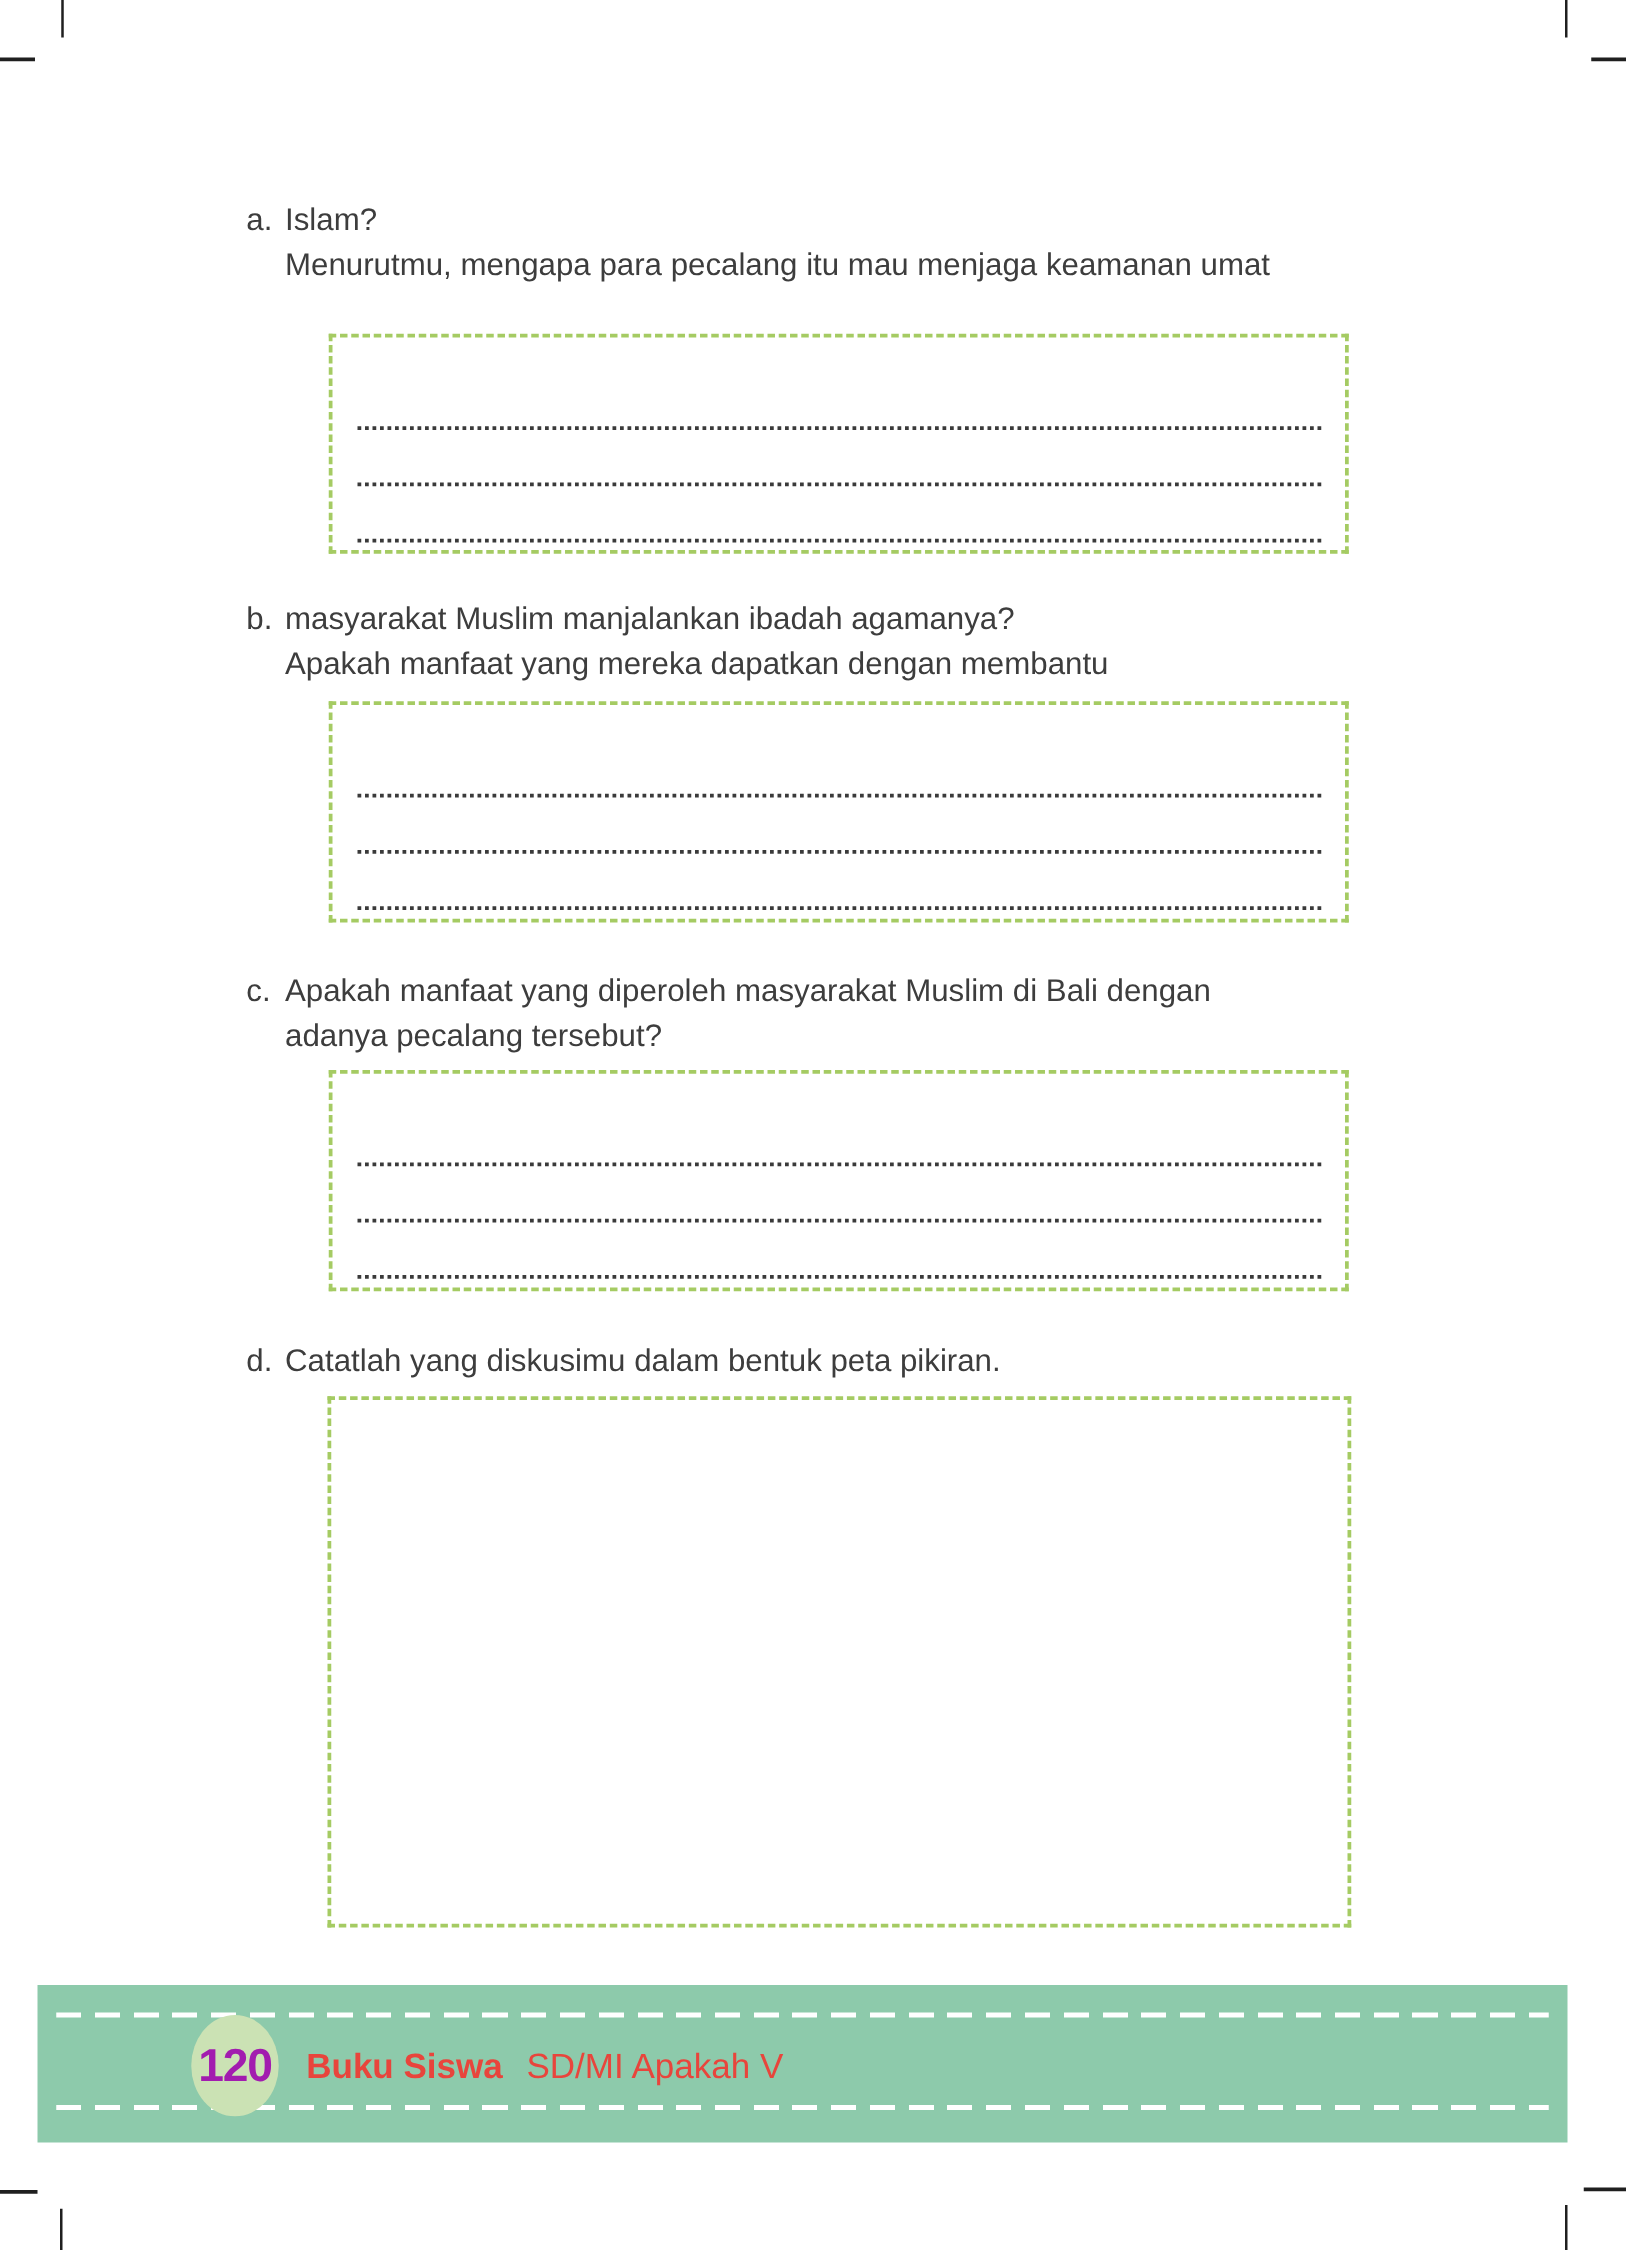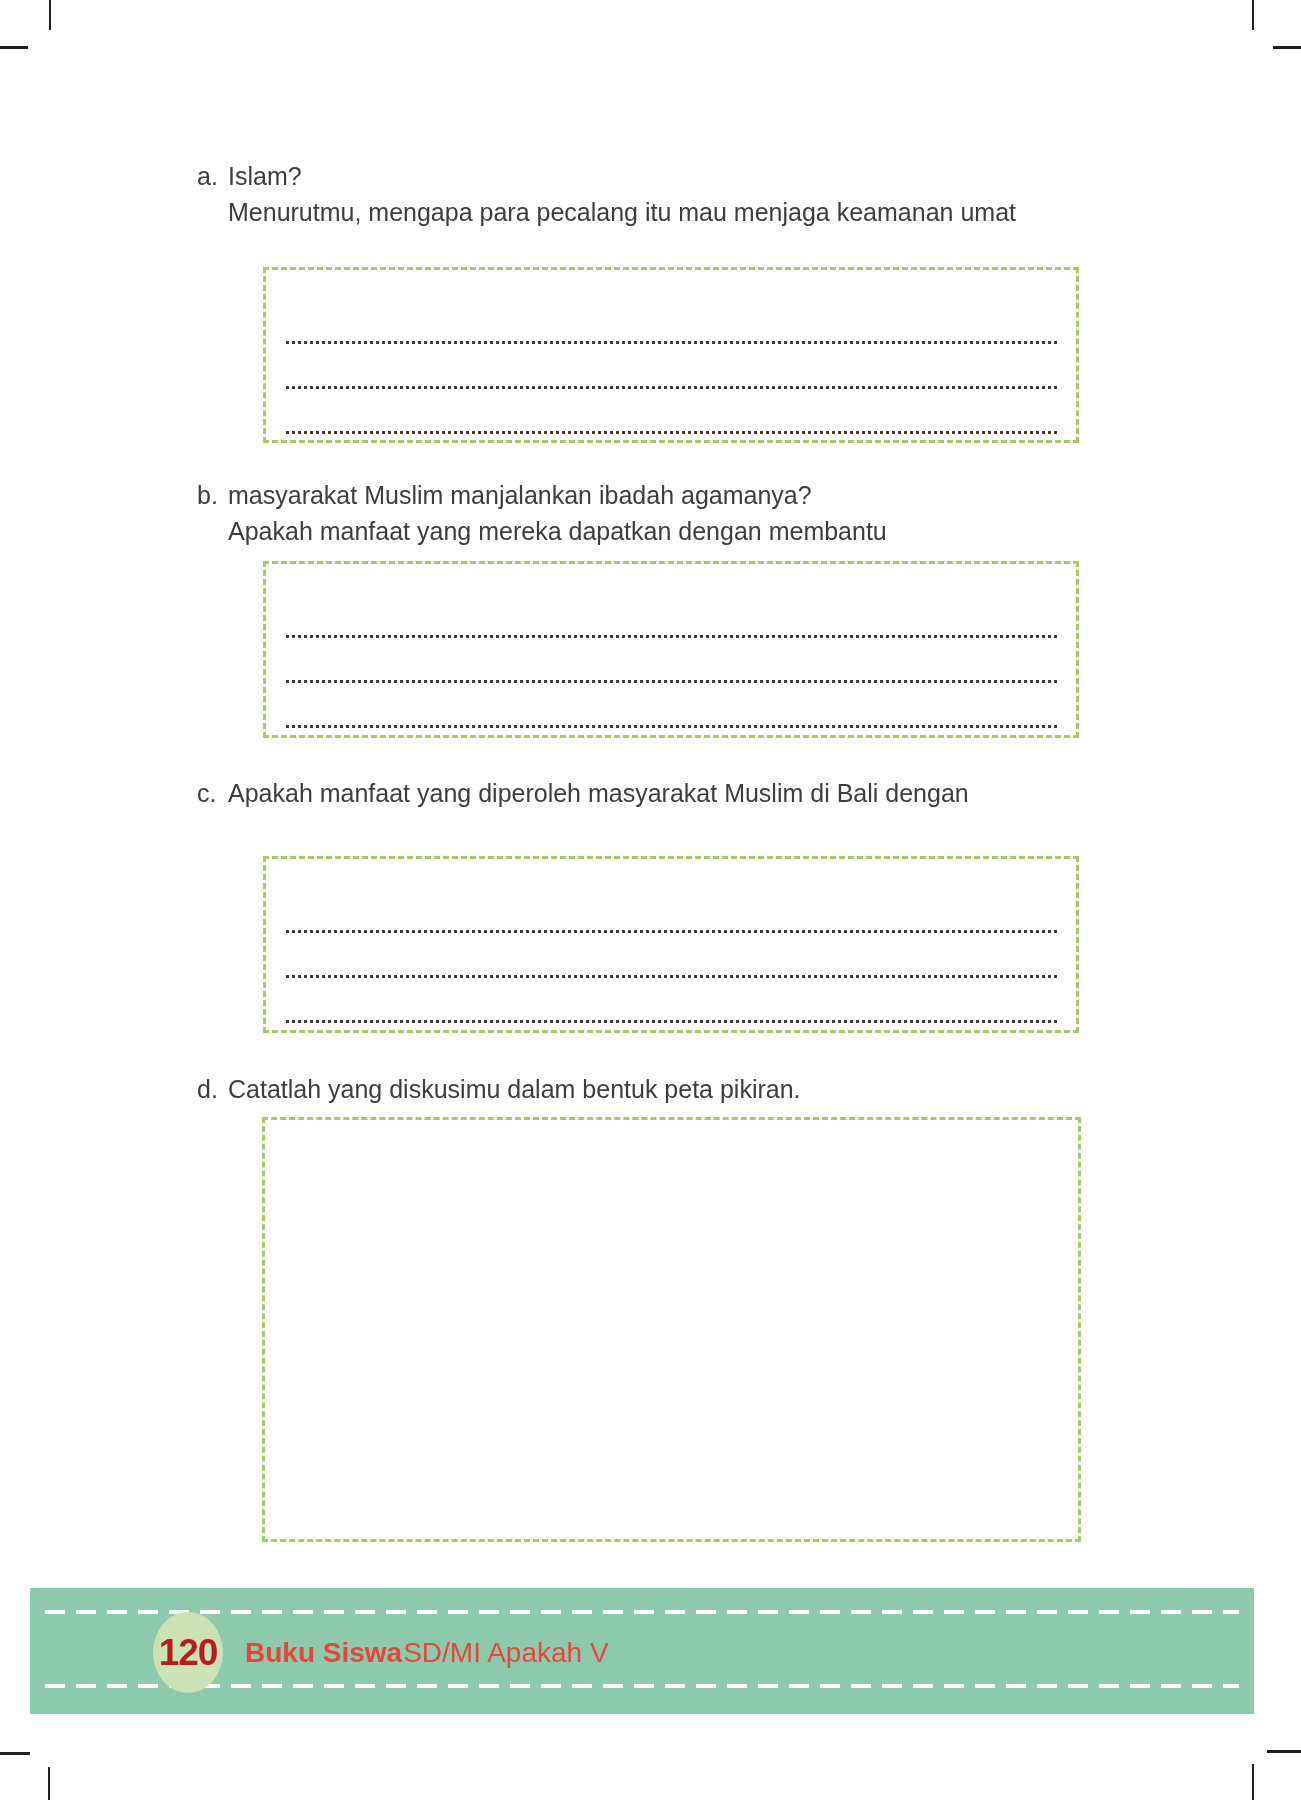--- a/index.html
+++ b/index.html
@@ -46,25 +46,25 @@
                  background:#8dcaab; }
   .band-dash { position:absolute; left:15px; right:15px; height:4px;
                background:repeating-linear-gradient(90deg,#ffffff 0,#ffffff 20px,
                  rgba(255,255,255,0) 20px, rgba(255,255,255,0) 31px); }
   .dash-top    { top:22px; }
   .dash-bottom { top:96px; }
 
   .page-badge { position:absolute; left:123px; top:24px; width:70px; height:81px;
                 border-radius:50%; background:#cbe2b4;
                 display:flex; align-items:center; justify-content:center; }
-  .page-number { color:#b91c1c; font-weight:bold; font-size:37px; letter-spacing:-1px;text-align:center; }
+  .page-number { color:#a21caf; font-weight:bold; font-size:37px; letter-spacing:-1px;text-align:center; }
 
   .book-title { position:absolute; left:215px; top:49px; font-size:28px; color:#e8453c;
                 white-space:nowrap; }
-  .book-title .bold { font-weight:bold; margin-right:1px; }
+  .book-title .bold { font-weight:bold; margin-right:19px; }
 </style>
 </head>
 <body>
 
 <div class="page">
 
   <div class="mark m-tl-v"></div>
   <div class="mark m-tl-h"></div>
   <div class="mark m-tr-v"></div>
   <div class="mark m-tr-h"></div>
@@ -102,20 +102,21 @@
       <div class="answer-line"></div>
       <div class="answer-line"></div>
       <div class="answer-line"></div>
     </div>
   </div>
 
   <section class="question" id="q-c">
     <span class="q-label">c.</span>
     <div class="q-text">
       <div class="q-line">Apakah manfaat yang diperoleh masyarakat Muslim di Bali dengan</div>
+      <div class="q-line">adanya pecalang tersebut?</div>
     </div>
   </section>
 
   <div class="answer-box" id="box-c">
     <div class="answer-lines">
       <div class="answer-line"></div>
       <div class="answer-line"></div>
       <div class="answer-line"></div>
     </div>
   </div>

